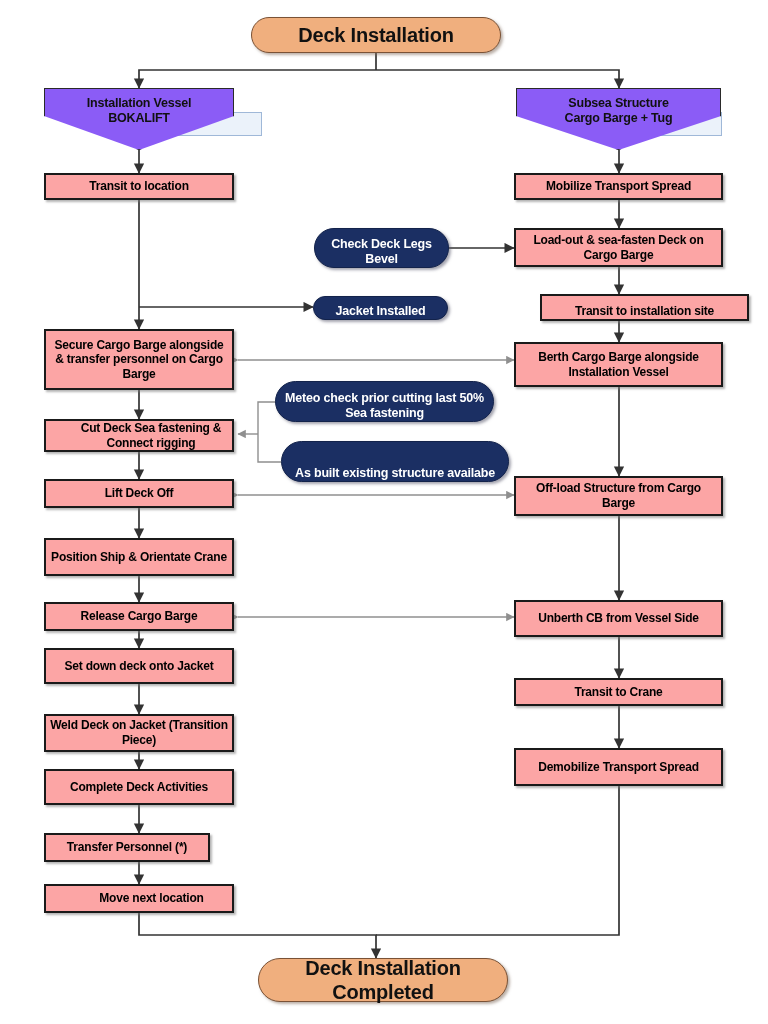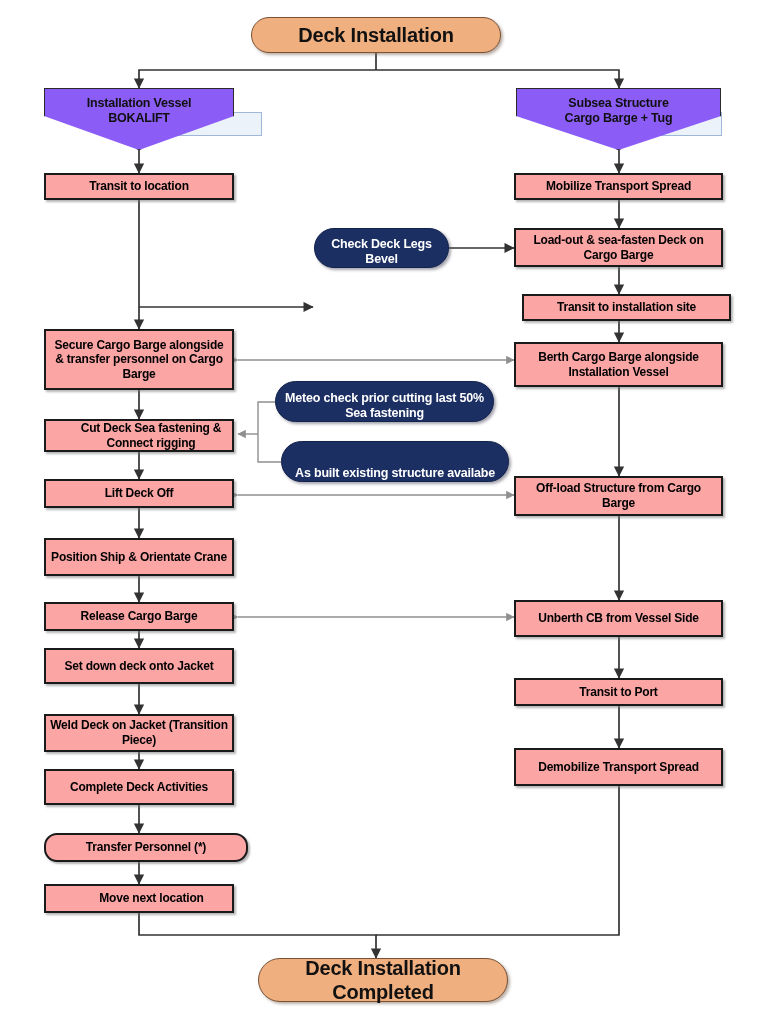--- a/index.html
+++ b/index.html
@@ -184,64 +184,67 @@
   </div>
 
   <div class="node proc" style="left:44px;top:714px;width:190px;height:38px;">
     <span class="lbl">Weld Deck on Jacket (Transition Piece)</span>
   </div>
 
   <div class="node proc" style="left:44px;top:769px;width:190px;height:36px;">
     <span class="lbl">Complete Deck Activities</span>
   </div>
 
-  <div class="node proc" style="left:44px;top:833px;width:204px;height:29px;border-radius:13px;">
+  <div class="node proc" style="left:44px;top:833px;width:166px;height:29px;">
     <span class="lbl">Transfer Personnel (*)</span>
   </div>
 
   <div class="node proc" style="left:44px;top:884px;width:190px;height:29px;padding-left:25px;">
     <span class="lbl">Move next location</span>
   </div>
 
   <div class="node proc" style="left:514px;top:173px;width:209px;height:27px;">
     <span class="lbl">Mobilize Transport Spread</span>
   </div>
 
   <div class="node proc" style="left:514px;top:228px;width:209px;height:39px;">
     <span class="lbl">Load-out &amp; sea-fasten Deck on Cargo Barge</span>
   </div>
 
-  <div class="node proc" style="left:522px;top:294px;width:209px;height:27px;">
+  <div class="node proc" style="left:540px;top:294px;width:209px;height:27px;align-items:flex-end;">
     <span class="lbl">Transit to installation site</span>
   </div>
 
   <div class="node proc" style="left:514px;top:342px;width:209px;height:45px;">
     <span class="lbl">Berth Cargo Barge alongside Installation Vessel</span>
   </div>
 
   <div class="node proc" style="left:514px;top:476px;width:209px;height:40px;">
     <span class="lbl">Off-load Structure from Cargo Barge</span>
   </div>
 
   <div class="node proc" style="left:514px;top:600px;width:209px;height:37px;">
     <span class="lbl">Unberth CB from Vessel Side</span>
   </div>
 
   <div class="node proc" style="left:514px;top:678px;width:209px;height:28px;">
-    <span class="lbl">Transit to Port</span>
+    <span class="lbl">Transit to Crane</span>
   </div>
 
   <div class="node proc" style="left:514px;top:748px;width:209px;height:38px;">
     <span class="lbl">Demobilize Transport Spread</span>
   </div>
 
   <div class="node callout" style="left:314px;top:228px;width:135px;height:40px;">
     <span class="lbl">Check Deck Legs Bevel</span>
   </div>
 
+  <div class="node callout" style="left:313px;top:296px;width:135px;height:24px;">
+    <span class="lbl">Jacket Installed</span>
+  </div>
 
   <div class="node callout" style="left:275px;top:381px;width:219px;height:41px;">
     <span class="lbl">Meteo check prior cutting last 50% Sea fastening</span>
   </div>
 
   <div class="node callout" style="left:281px;top:441px;width:228px;height:41px;">
     <span class="lbl">As built existing structure availabe</span>
   </div>
 
   <div class="node term" style="left:258px;top:958px;width:250px;height:44px;justify-content:flex-end;">

